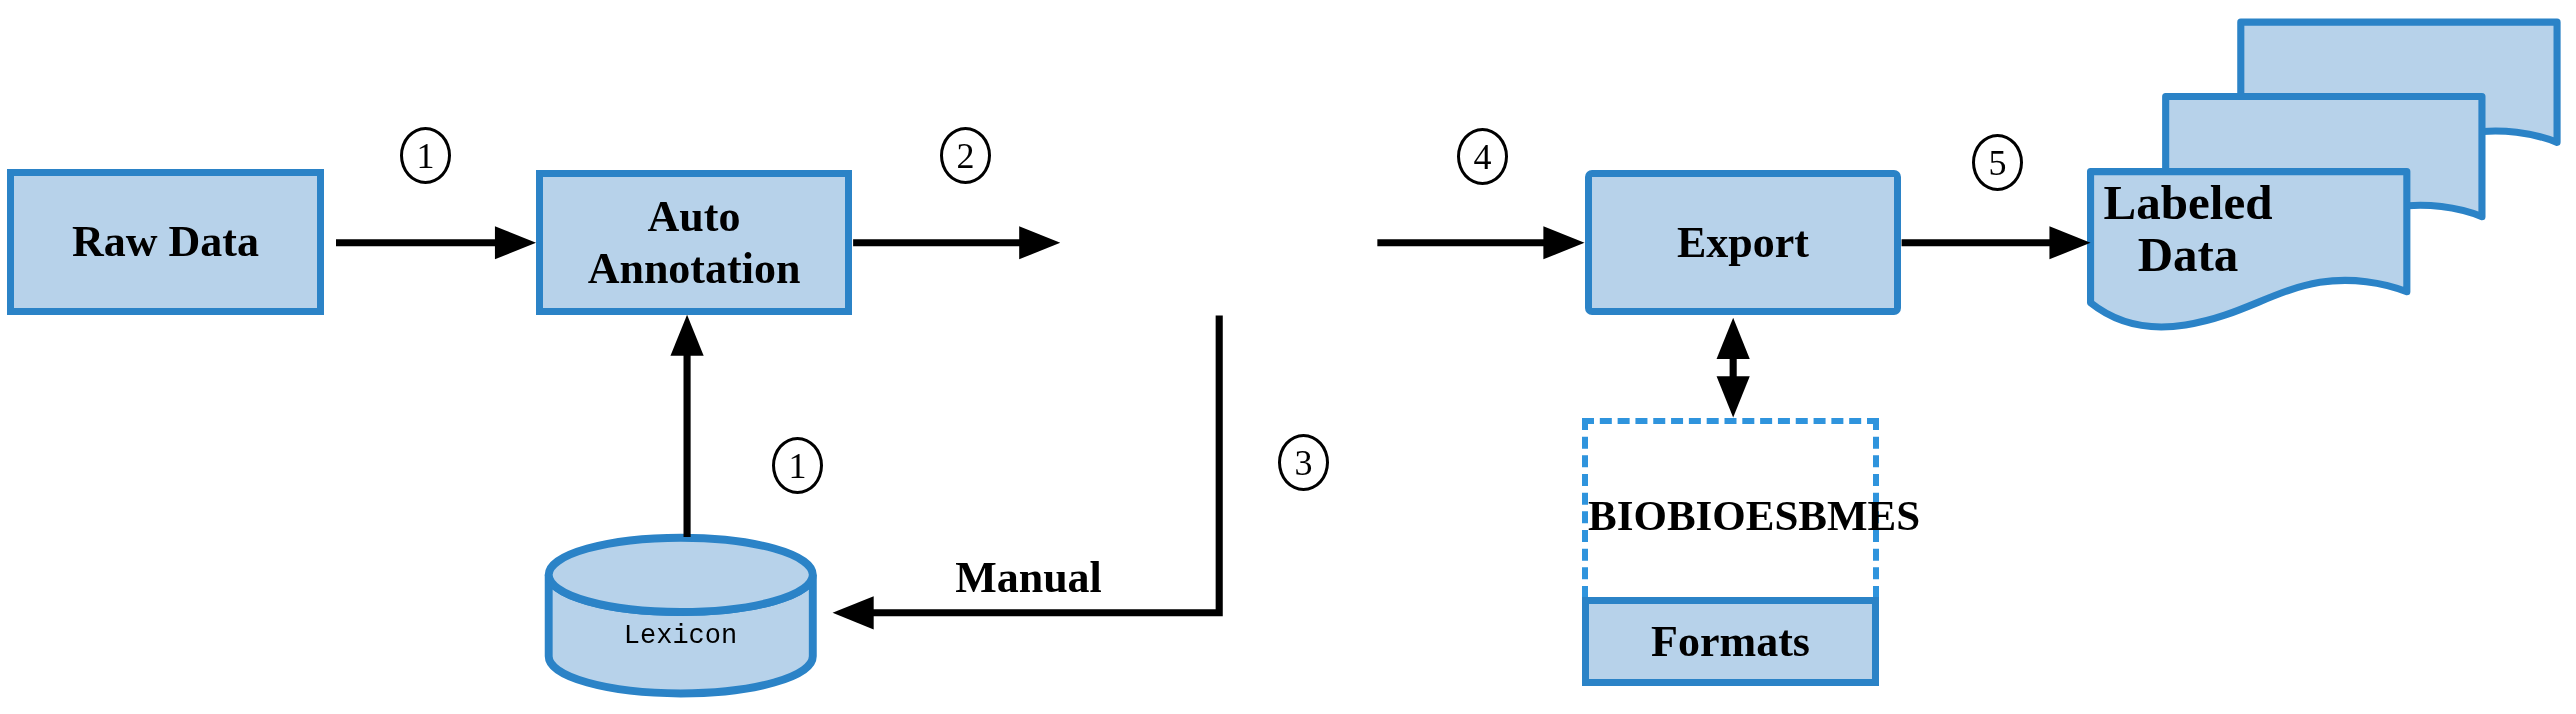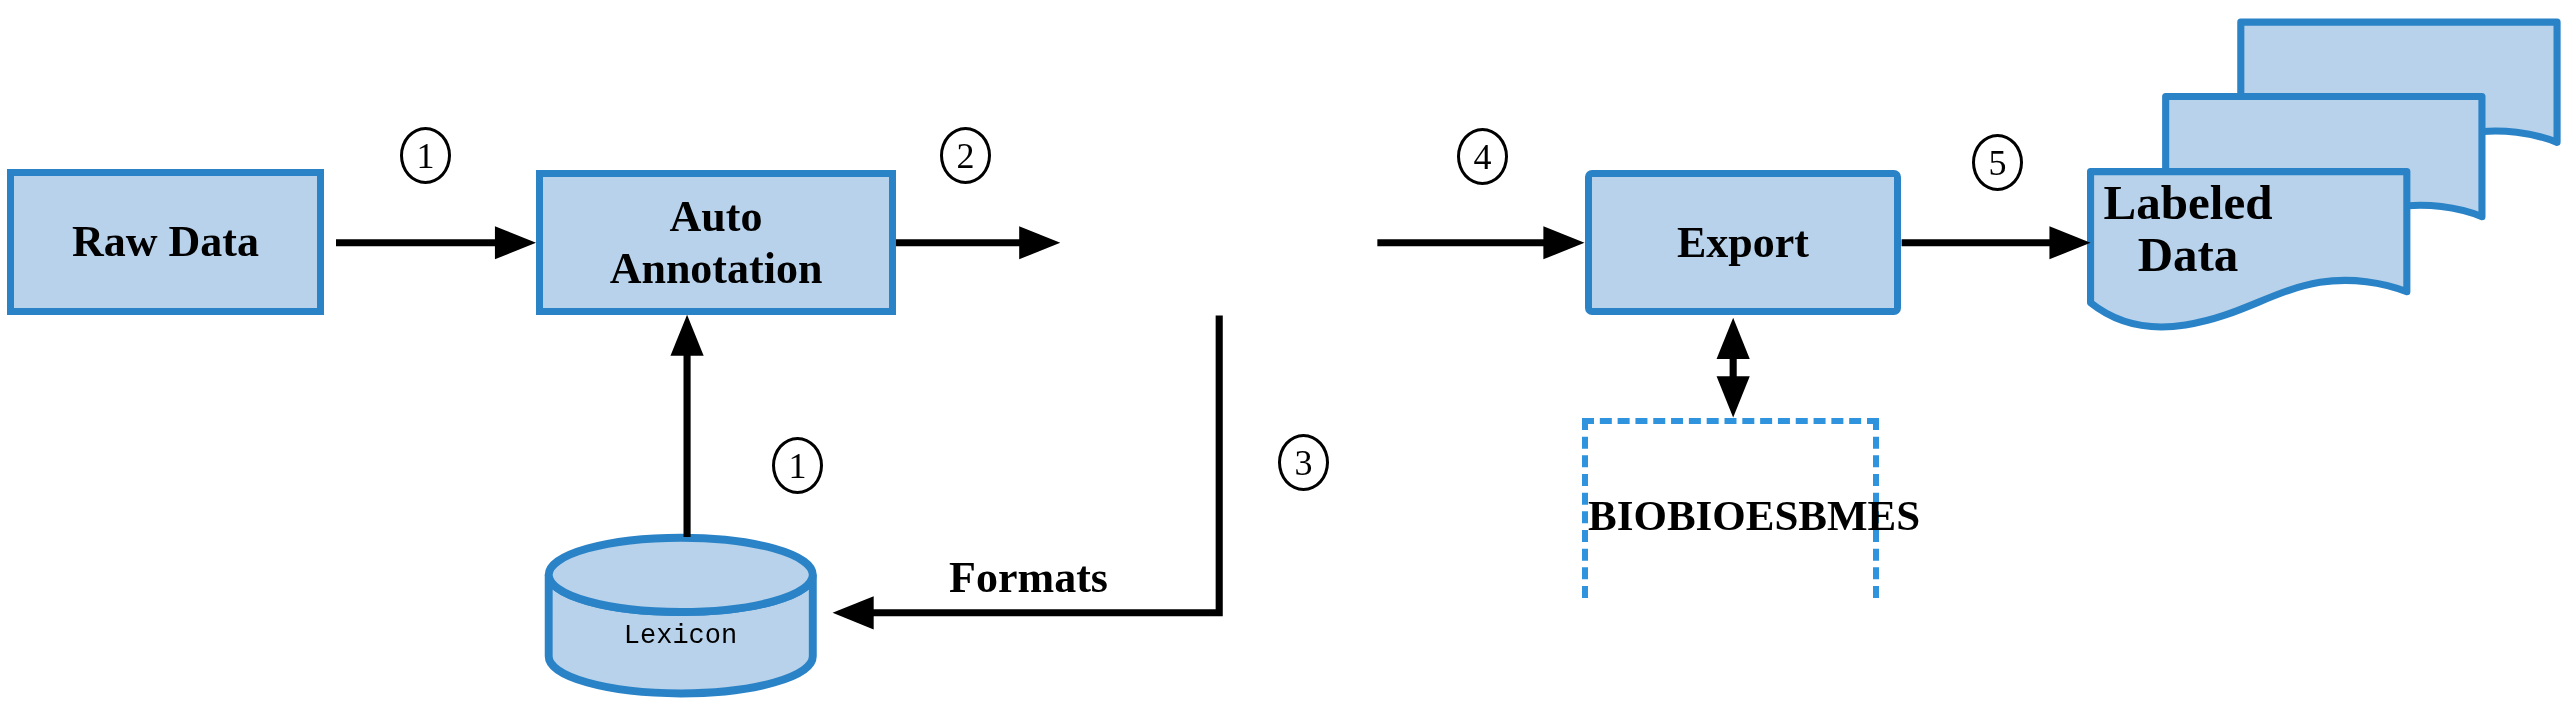--- a/index.html
+++ b/index.html
@@ -25,21 +25,21 @@
     border: 7.1px solid var(--border);
     display:flex; align-items:center; justify-content:center;
     text-align:center;
     font-weight:bold;
     font-size:44px;
     line-height:1.18;
     color:#000;
     white-space:pre-line;
   }
   .node-raw      { left:7px;   top:169px; width:317px; height:146px; }
-  .node-auto     { left:536px;  top:170px; width:360px; height:145px; }
+  .node-auto     { left:536px;  top:170px; width:316px; height:145px; }
   .node-manual   { left:1060px; top:170px; width:316px; height:145px; }
   .node-export   { left:1585px; top:170px; width:316px; height:145px;border-radius:7px; }
   .node-formats  { left:1582px; top:597px; width:297px; height:89px; }
   .dashed-box {
     position:absolute; left:1582px; top:418px; width:297px; height:180px;
     border: 6.3px dashed var(--dashed-border);
     border-bottom: none;
     background: var(--bg);
     display:flex; flex-direction:row; align-items:center; justify-content:flex-start;
     padding-top: 8px;
@@ -138,27 +138,28 @@
 Annotation</div>
 
 
   <div class="node node-export">Export</div>
 
   <div class="dashed-box">
     <div>BIO</div>
     <div>BIOES</div>
     <div>BMES</div>
   </div>
+  <div class="node node-formats">Formats</div>
 
   <div class="lexicon-label">Lexicon</div>
 
   <div class="labeled-label">Labeled
 Data</div>
 
-  <div class="update-label">Formats</div>
+  <div class="update-label">Manual</div>
 
   <span class="step-circle circle-1a">1</span>
   <span class="step-circle circle-2">2</span>
   <span class="step-circle circle-4">4</span>
   <span class="step-circle circle-5">5</span>
   <span class="step-circle circle-1b">1</span>
   <span class="step-circle circle-3">3</span>
 
 </div>
 

